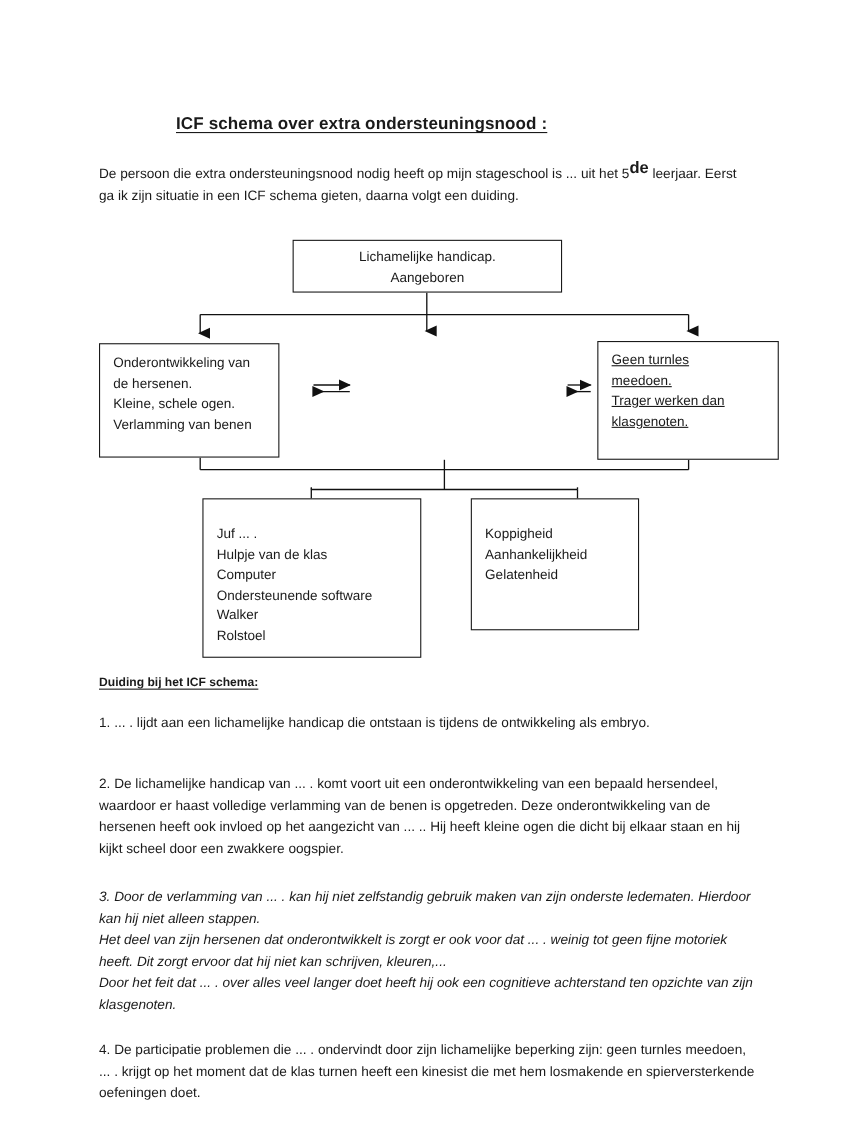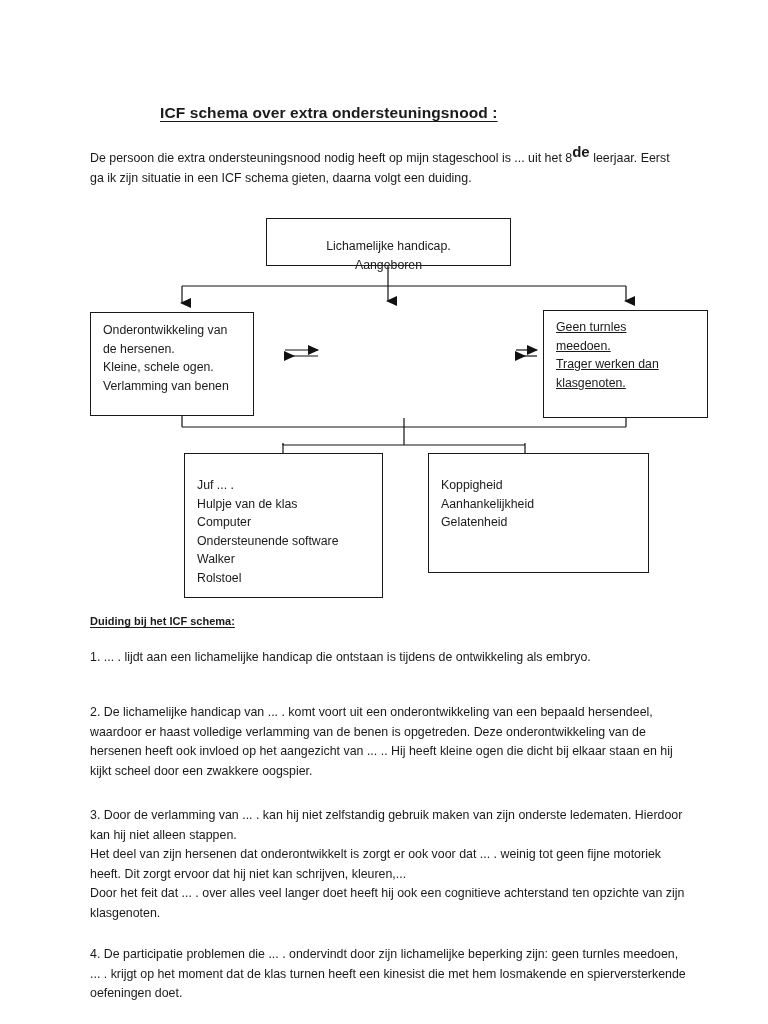--- a/index.html
+++ b/index.html
@@ -79,21 +79,21 @@
     white-space: pre-line;
   }
 
   
   #node-top {
     left: 266px;
     top: 218px;
     width: 245px;
     height: 48px;
     text-align: center;
-    padding-top: 18px;
+    padding-top: 5px;
   }
 
   #node-body {
     left: 90px;
     top: 312px;
     width: 164px;
     height: 104px;
     padding: 8px 0 0 12px;
   }
   #node-activity {
@@ -113,21 +113,21 @@
   #node-external {
     left: 184px;
     top: 453px;
     width: 199px;
     height: 145px;
     padding: 22px 0 0 12px;
   }
   #node-personal {
     left: 428px;
     top: 453px;
-    width: 221px;
+    width: 153px;
     height: 120px;
     padding: 22px 0 0 12px;
   }
 
   
   .section-heading {
     position: absolute;
     left: 90px;
     top: 615px;
     font-size: 11px;
@@ -149,21 +149,21 @@
   #para-3 { top: 806px; }
   #para-4 { top: 931px; }
 </style>
 </head>
 <body>
 
 <div class="page">
 
   <div class="doc-title">ICF schema over extra ondersteuningsnood :</div>
 
-  <div class="intro"><span>De persoon die extra ondersteuningsnood nodig heeft op mijn stageschool is ... uit het 8</span><span class="sup-de">de</span><span> leerjaar. Eerst ga ik zijn situatie in een ICF schema gieten, daarna volgt een duiding.</span></div>
+  <div class="intro"><span>De persoon die extra ondersteuningsnood nodig heeft op mijn stageschool is ... uit het 5</span><span class="sup-de">de</span><span> leerjaar. Eerst ga ik zijn situatie in een ICF schema gieten, daarna volgt een duiding.</span></div>
 
   <div class="diagram">
     <svg width="768" height="1024" viewBox="0 0 768 1024" xmlns="http://www.w3.org/2000/svg">
       <defs>
         <marker id="arrow-down" markerWidth="12" markerHeight="12" refX="6" refY="9" orient="auto" markerUnits="userSpaceOnUse">
           <path d="M1,0 L11,0 L6,11 Z" fill="#111111"></path>
         </marker>
         <marker id="arrow-right" markerWidth="12" markerHeight="12" refX="10" refY="6" orient="auto" markerUnits="userSpaceOnUse">
           <path d="M0,1 L11,6 L0,11 Z" fill="#111111"></path>
         </marker>
@@ -235,18 +235,18 @@
   <div class="node" id="node-personal">
     <span class="node-text" style="white-space: pre-line;">Koppigheid
 Aanhankelijkheid
 Gelatenheid</span>
   </div>
 
   <div class="section-heading">Duiding bij het ICF schema:</div>
 
   <div class="para" id="para-1" style="white-space: pre-line;">1. ... . lijdt aan een lichamelijke handicap die ontstaan is tijdens de ontwikkeling als embryo.</div>
   <div class="para" id="para-2" style="white-space: pre-line;">2. De lichamelijke handicap van ... . komt voort uit een onderontwikkeling van een bepaald hersendeel, waardoor er haast volledige verlamming van de benen is opgetreden. Deze onderontwikkeling van de hersenen heeft ook invloed op het aangezicht van ... .. Hij heeft kleine ogen die dicht bij elkaar staan en hij kijkt scheel door een zwakkere oogspier.</div>
-  <div class="para" id="para-3" style="white-space: pre-line;">3. Door de verlamming van ... . kan hij niet zelfstandig gebruik maken van zijn onderste ledematen. Hierdoor kan hij niet alleen stappen.
+  <div class="para" id="para-3" style="white-space: pre-line; font-style: italic;">3. Door de verlamming van ... . kan hij niet zelfstandig gebruik maken van zijn onderste ledematen. Hierdoor kan hij niet alleen stappen.
 Het deel van zijn hersenen dat onderontwikkelt is zorgt er ook voor dat ... . weinig tot geen fijne motoriek heeft. Dit zorgt ervoor dat hij niet kan schrijven, kleuren,...
 Door het feit dat ... . over alles veel langer doet heeft hij ook een cognitieve achterstand ten opzichte van zijn klasgenoten.</div>
   <div class="para" id="para-4" style="white-space: pre-line; margin-top: 14px;">4. De participatie problemen die ... . ondervindt door zijn lichamelijke beperking zijn: geen turnles meedoen, ... . krijgt op het moment dat de klas turnen heeft een kinesist die met hem losmakende en spierversterkende oefeningen doet.</div>
 
 </div>
 
 </body></html>

